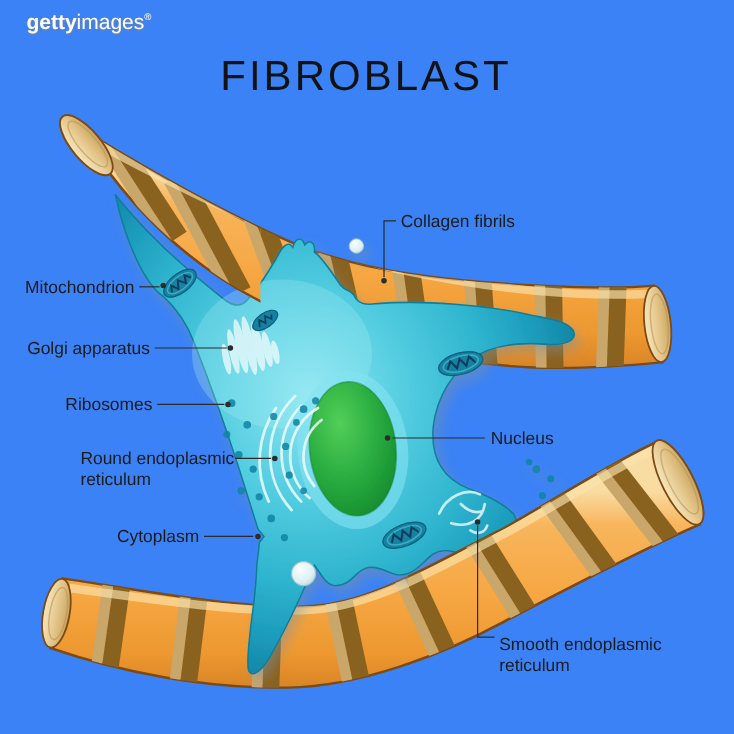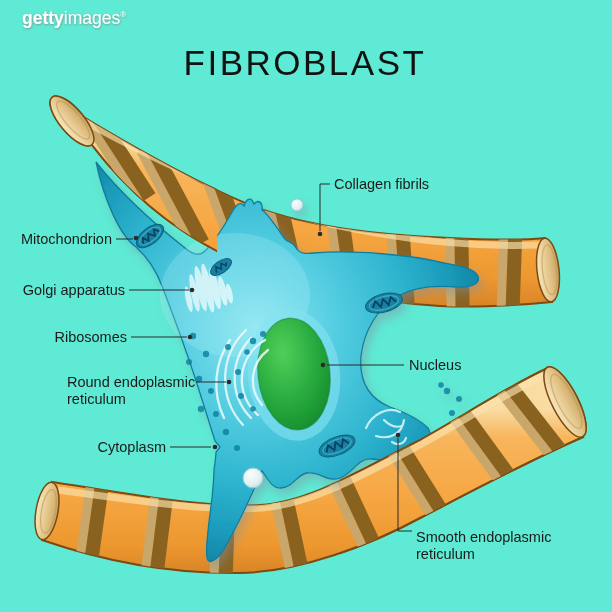--- a/index.html
+++ b/index.html
@@ -1,16 +1,16 @@
 <!DOCTYPE html>
 <html><head>
 <meta charset="utf-8">
 <style>
   html,body{margin:0;padding:0;background:#ffffff;}
-  .stage{position:relative;width:612px;height:612px;background:#5eead4;overflow:hidden;
+  .stage{position:relative;width:612px;height:612px;background:#3b82f6;overflow:hidden;
          font-family:"Liberation Sans", sans-serif;}
   svg text{font-family:"Liberation Sans", sans-serif;}
   .lbl{font-size:14.5px;fill:#1b1b1b;}
   .ttl{font-size:35px;letter-spacing:2.5px;fill:#121212;}
   .wm-bold{font-weight:bold;}
   .leader{stroke:#2b2b2b;stroke-width:1;fill:none;}
   .ldot{fill:#2b2b2b;}
 </style>
 </head>
 <body>

